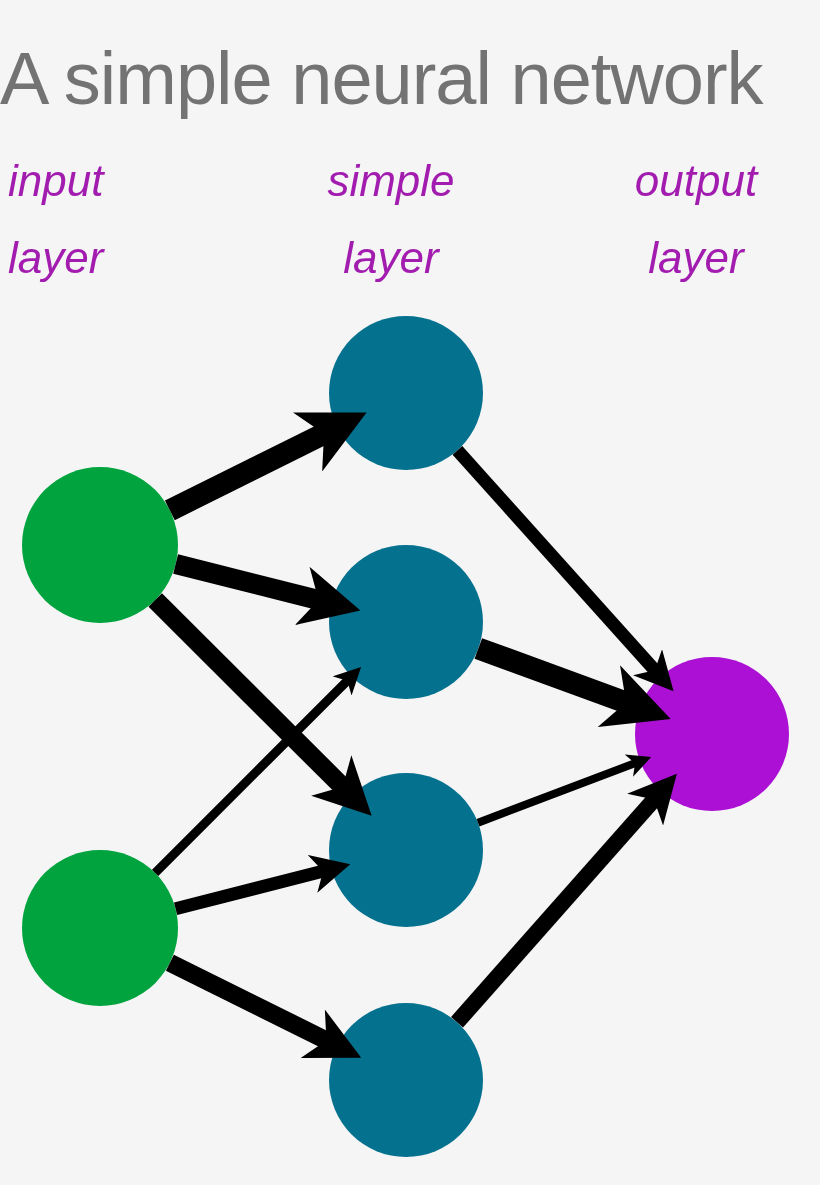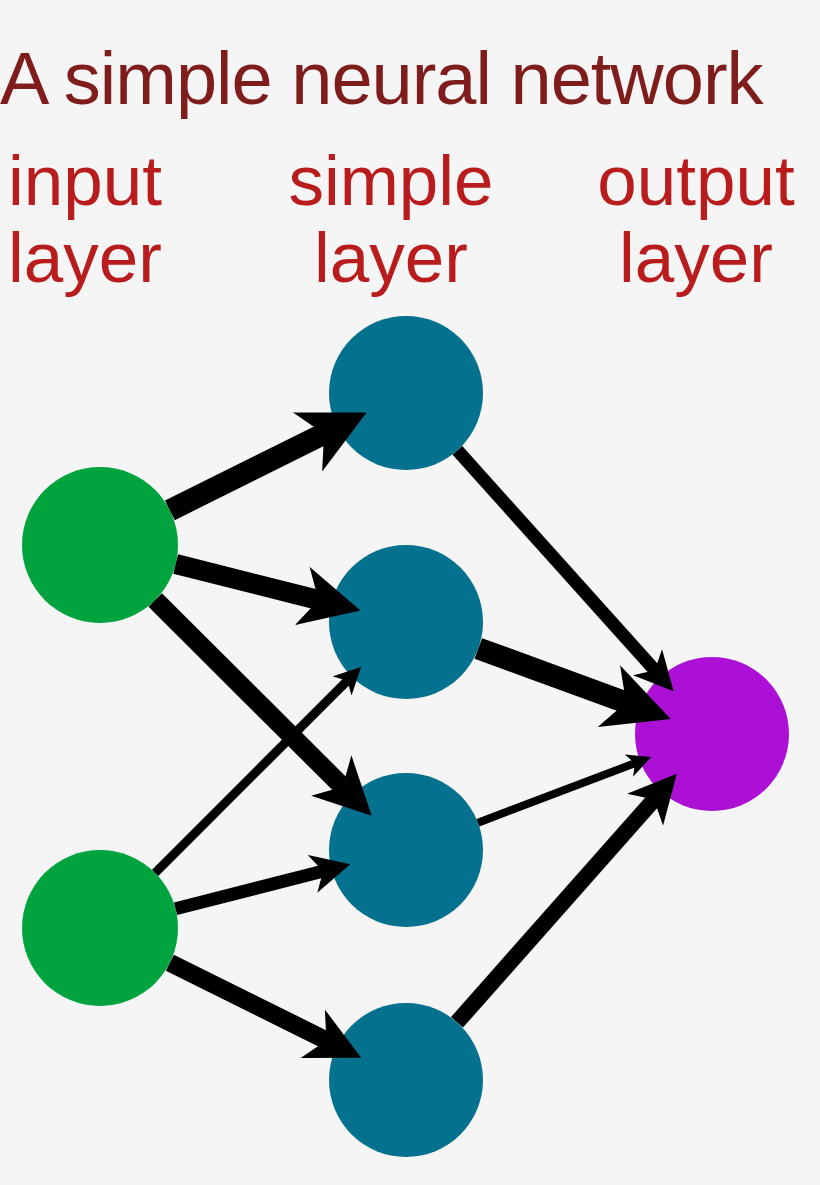--- a/index.html
+++ b/index.html
@@ -23,30 +23,31 @@
     top: 0;
   }
   .title {
     position: absolute;
     left: 0;
     top: 42px;
     width: 660px;
     text-align: center;
     font-size: 74px;
     line-height: 1;
-    color: #7f1d1d;
+    color: #737373;
     white-space: nowrap;
     letter-spacing: -1px;
   }
   .layer-label {
     position: absolute;
-    font-size: 71px;
+    font-size: 44px;
     line-height: 77px;
-    color: #b91c1c;
+    color: #a21caf;
     white-space: nowrap;
+    font-style: italic;
   }
   .layer-label .line {
     display: block;
   }
   .label-input {
     left: 8px;
     top: 142px;
     text-align: left;
   }
   .label-hidden {

